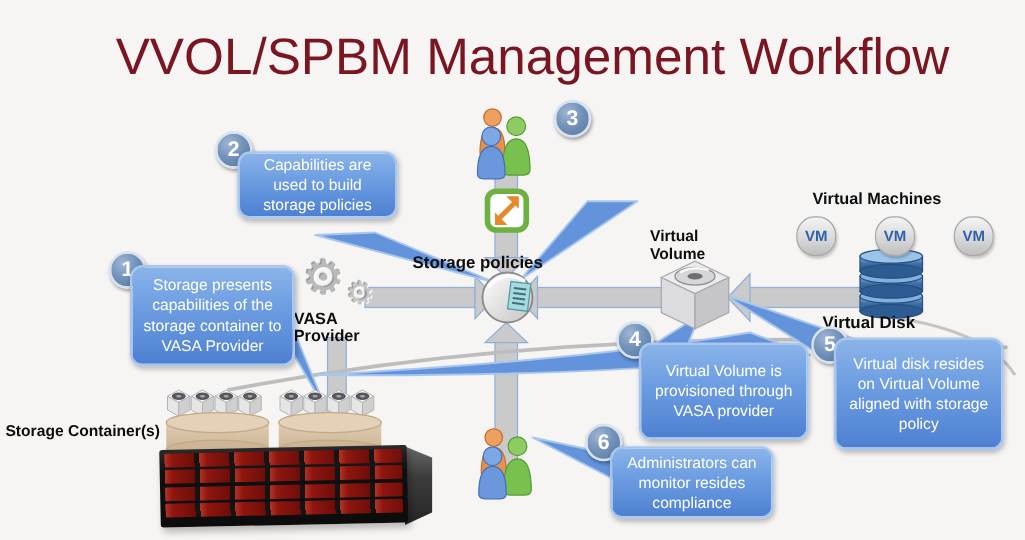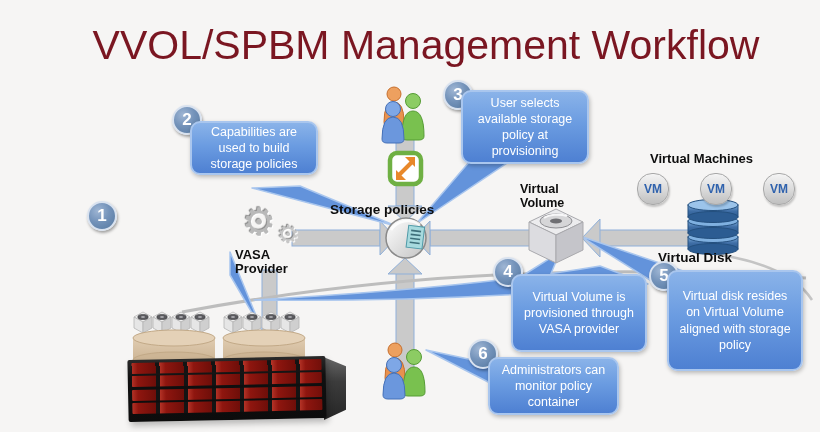--- a/index.html
+++ b/index.html
@@ -202,31 +202,32 @@
   </div>
 
   <span class="gear big">⚙</span>
   <span class="gear small">⚙</span>
 
   <div class="lbl" style="left:330px;top:203px;width:152px;font-size:13.5px;">Storage policies</div>
   <div class="lbl" style="left:520px;top:183px;width:62px;font-size:12.5px;">Virtual Volume</div>
   <div class="lbl" style="left:650px;top:152px;width:150px;">Virtual Machines</div>
   <div class="lbl" style="left:235px;top:248px;width:80px;">VASA Provider</div>
   <div class="lbl" style="left:658px;top:251px;width:120px;font-size:13.5px;">Virtual Disk</div>
+  <div class="lbl" style="left:2px;top:339px;width:126px;text-align:right;font-size:12.5px;">Storage Container(s)</div>
 
   <div class="vm" style="left:637px;top:173px;">VM</div>
   <div class="vm" style="left:700px;top:173px;">VM</div>
   <div class="vm" style="left:763px;top:173px;">VM</div>
 
   <div class="badge" style="left:87px;top:201px;">1</div>
   <div class="badge" style="left:172px;top:105px;">2</div>
   <div class="badge" style="left:443px;top:80px;">3</div>
   <div class="badge" style="left:493px;top:257px;">4</div>
   <div class="badge" style="left:649px;top:261px;">5</div>
   <div class="badge" style="left:468px;top:339px;">6</div>
 
+  <div class="callout" style="left:104px;top:212px;width:132px;height:81px;">Storage presents capabilities of the storage container to VASA Provider</div>
   <div class="callout" style="left:190px;top:121px;width:128px;height:54px;">Capabilities are used to build storage policies</div>
-  <div class="callout" style="left:461px;top:90px;width:128px;height:74px;">User selects available storage policy at provisioning</div>
   <div class="callout" style="left:511px;top:274px;width:136px;height:78px;">Virtual Volume is provisioned through VASA provider</div>
-  <div class="callout" style="left:667px;top:270px;width:136px;height:101px;">Virtual disk resides on Virtual Volume aligned with storage policy</div>
-  <div class="callout" style="left:488px;top:357px;width:131px;height:58px;">Administrators can monitor policy container</div>
+  <div class="callout" style="left:667px;top:270px;width:136px;height:90px;">Virtual disk resides on Virtual Volume aligned with storage policy</div>
+  <div class="callout" style="left:488px;top:357px;width:131px;height:58px;">Administrators can monitor resides compliance</div>
 
 </div>
 
 </body></html>

